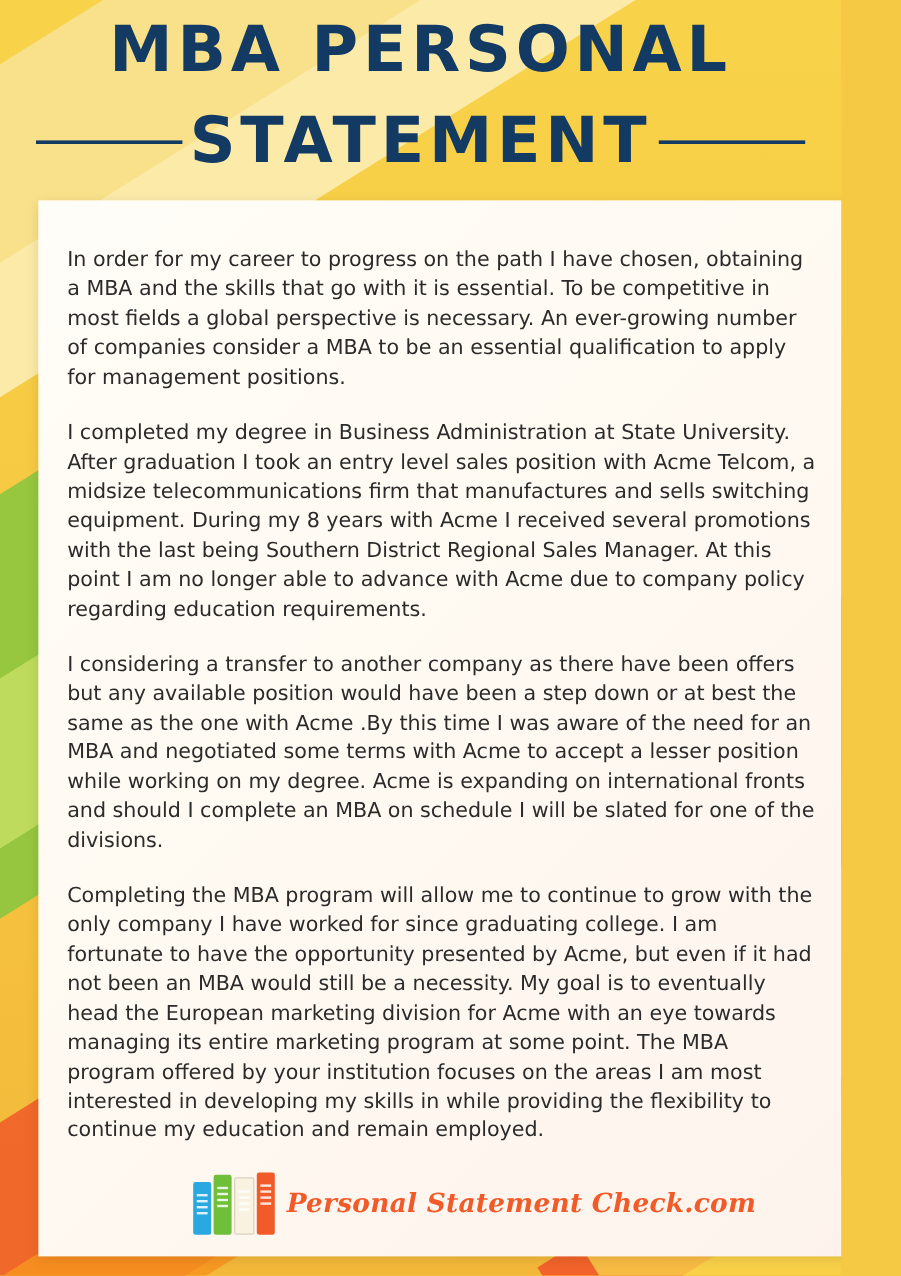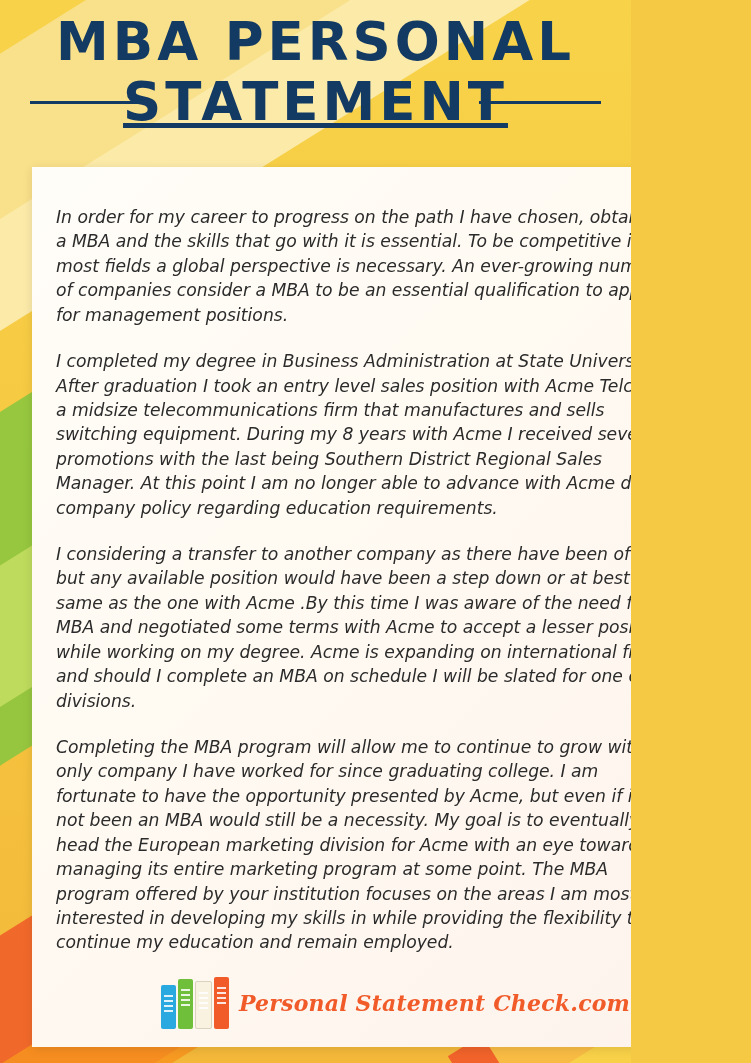--- a/index.html
+++ b/index.html
@@ -9,21 +9,21 @@
   body {
     width: 751px;
     height: 1063px;
     overflow: hidden;
     font-family: "DejaVu Sans", sans-serif;
     background: #f6c945;
   }
 
   .poster {
     position: relative;
-    width: 631px;
+    width: 701px;
     height: 1063px;
     overflow: hidden;
     background: linear-gradient(180deg, #f8d34a 0%, #f6c63f 55%, #f3b83a 100%);
   }
 
   
   .ribbon {
     position: absolute;
     transform-origin: center;
     pointer-events: none;
@@ -126,39 +126,37 @@
     top: 50%;
     height: 3px;
     background: #123a63;
     width: 122px;
   }
   .rule-left { left: 0px; }
   .rule-right { right: 0px; }
   .title-line2-wrap {
     position: relative;
     display: block;
-    margin-top: 4px;
+    margin-top: 20px;
     padding: 0 14px;
-    text-decoration: underline;
   }
 
   
   .card {
     position: absolute;
     left: 32px;
     top: 167px;
     width: 687px;
     height: 880px;
     background: linear-gradient(135deg, #fffdf8 0%, #fffaf2 40%, #fdf3ec 100%);
     box-shadow: 0 2px 10px rgba(0,0,0,.10);
     z-index: 6;
   }
   .card-inner {
     padding: 38px 38px 0 24px;
-    font-style: italic;
   }
   p.body-par {
     margin: 0 0 22px 0;
     font-family: "DejaVu Sans", sans-serif;
     font-size: 17.2px;
     line-height: 1.42;
     color: #2b2b2b;
     text-align: left;
   }
   p.body-par:last-of-type { margin-bottom: 12px; }

